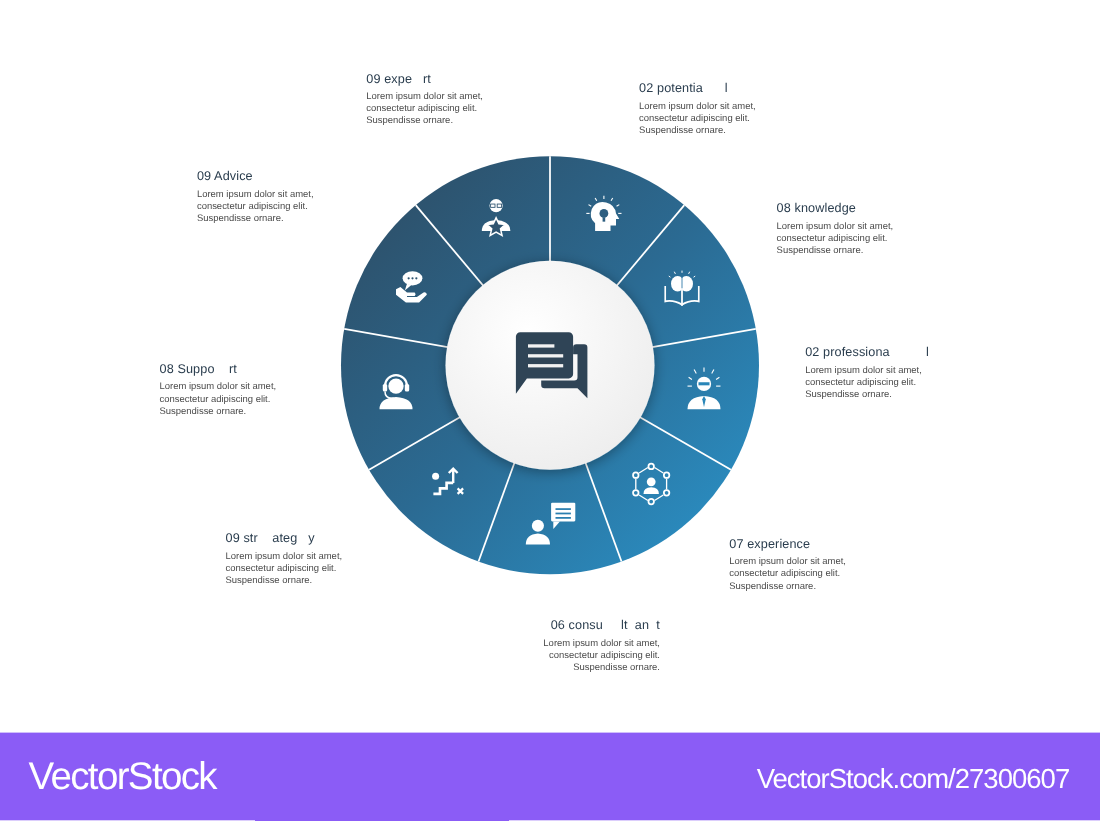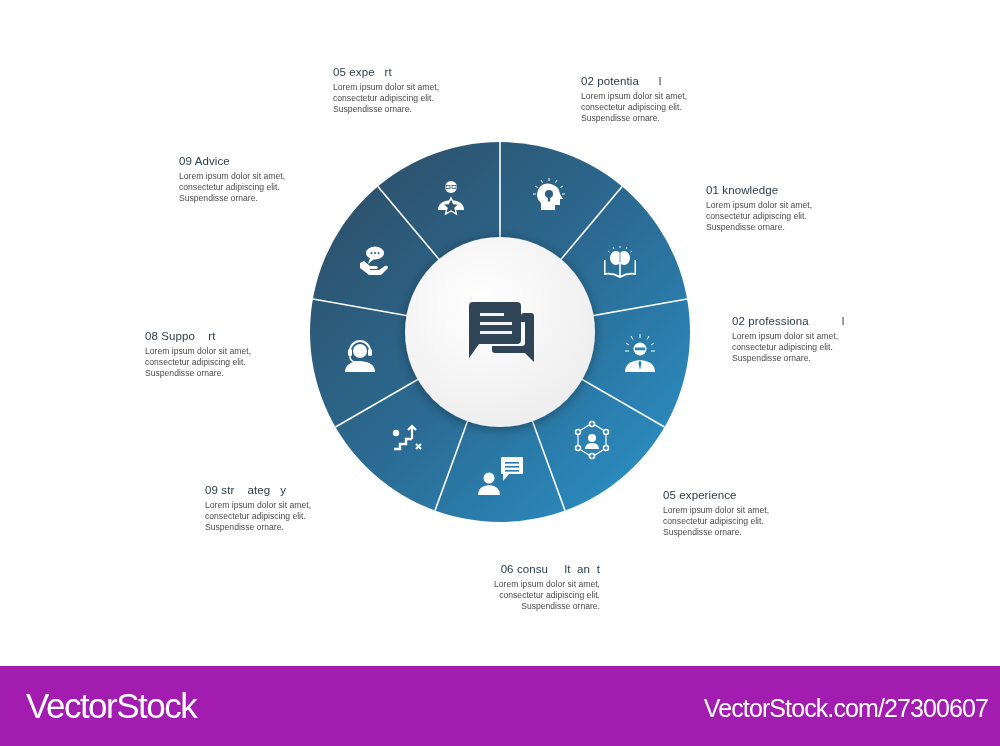--- a/index.html
+++ b/index.html
@@ -3,23 +3,23 @@
 <meta charset="utf-8">
 <style>
   html, body { margin: 0; padding: 0; }
   body { width: 1000px; height: 746px; background: #ffffff; position: relative; overflow: hidden; font-family: "Liberation Sans", sans-serif; }
   .canvas { position: absolute; left: 0; top: 0; width: 1000px; height: 666px; background: #ffffff; }
   .wheel { position: absolute; left: 0; top: 0; }
   .label { position: absolute; width: 150px; }
   .label .title { font-size: 11.5px; color: #2a3d4e; margin-bottom: 4px; white-space: pre; letter-spacing: 0.1px; }
   .label .body { font-size: 8.6px; line-height: 11px; color: #4a4a4a; }
   .label .body div { white-space: nowrap; }
-  .footer { position: absolute; left: 0; top: 666px; width: 1000px; height: 80px; background: #a21caf; }
+  .footer { position: absolute; left: 0; top: 666px; width: 1000px; height: 80px; background: #8b5cf6; }
   .footer .brand { position: absolute; left: 26px; top: 20px; color: #ffffff; font-size: 35px; letter-spacing: -1.5px; font-family: "Liberation Sans", sans-serif; }
-  .footer .url { position: absolute; right: 12px; top: 28px; color: #ffffff; font-size: 25px; letter-spacing: -0.9px; font-family: "Liberation Sans", sans-serif; }
+  .footer .url { position: absolute; right: 28px; top: 28px; color: #ffffff; font-size: 25px; letter-spacing: -0.9px; font-family: "Liberation Sans", sans-serif; }
 </style>
 </head>
 <body>
 
 <div class="canvas">
   <svg class="wheel" width="1000" height="666" viewBox="0 0 1000 666">
     <defs>
       <linearGradient id="wg" x1="0" y1="0" x2="1" y2="1">
         <stop offset="0" stop-color="#2e4a60"></stop>
         <stop offset="0.5" stop-color="#2b6a92"></stop>
@@ -154,57 +154,57 @@
       <ellipse cx="-2" cy="-8" rx="9" ry="6.5"></ellipse>
       <polygon points="-7,-3 -9,3 -3,-2"></polygon>
       <circle cx="-5.5" cy="-8" r="1" fill="#2e5470"></circle>
       <circle cx="-2" cy="-8" r="1" fill="#2e5470"></circle>
       <circle cx="1.5" cy="-8" r="1" fill="#2e5470"></circle>
       <path d="M-17 2 l4 -2 l6 5 h7 a2 2 0 0 1 0 3 h-7 l0 1 h9 l6 -4 a2 2 0 0 1 3 2 l-7 7 h-12 l-9 -7 z"></path>
     </g>
   </svg>
 
   <div class="label" style="left:333px;top:66px;">
-    <div class="title">05 expe   rt</div>
+    <div class="title">09 expe   rt</div>
     <div class="body">
       <div>Lorem ipsum dolor sit amet,</div>
       <div>consectetur adipiscing elit.</div>
       <div>Suspendisse ornare.</div>
     </div>
   </div>
 
   <div class="label" style="left:581px;top:75px;">
     <div class="title">02 potentia      l</div>
     <div class="body">
       <div>Lorem ipsum dolor sit amet,</div>
       <div>consectetur adipiscing elit.</div>
       <div>Suspendisse ornare.</div>
     </div>
   </div>
 
   <div class="label" style="left:706px;top:184px;">
-    <div class="title">01 knowledge</div>
+    <div class="title">08 knowledge</div>
     <div class="body">
       <div>Lorem ipsum dolor sit amet,</div>
       <div>consectetur adipiscing elit.</div>
       <div>Suspendisse ornare.</div>
     </div>
   </div>
 
   <div class="label" style="left:732px;top:315px;">
     <div class="title">02 professiona          l</div>
     <div class="body">
       <div>Lorem ipsum dolor sit amet,</div>
       <div>consectetur adipiscing elit.</div>
       <div>Suspendisse ornare.</div>
     </div>
   </div>
 
   <div class="label" style="left:663px;top:489px;">
-    <div class="title">05 experience</div>
+    <div class="title">07 experience</div>
     <div class="body">
       <div>Lorem ipsum dolor sit amet,</div>
       <div>consectetur adipiscing elit.</div>
       <div>Suspendisse ornare.</div>
     </div>
   </div>
 
   <div class="label" style="left:450px;top:563px;text-align:right;">
     <div class="title">06 consu     lt  an  t</div>
     <div class="body">

